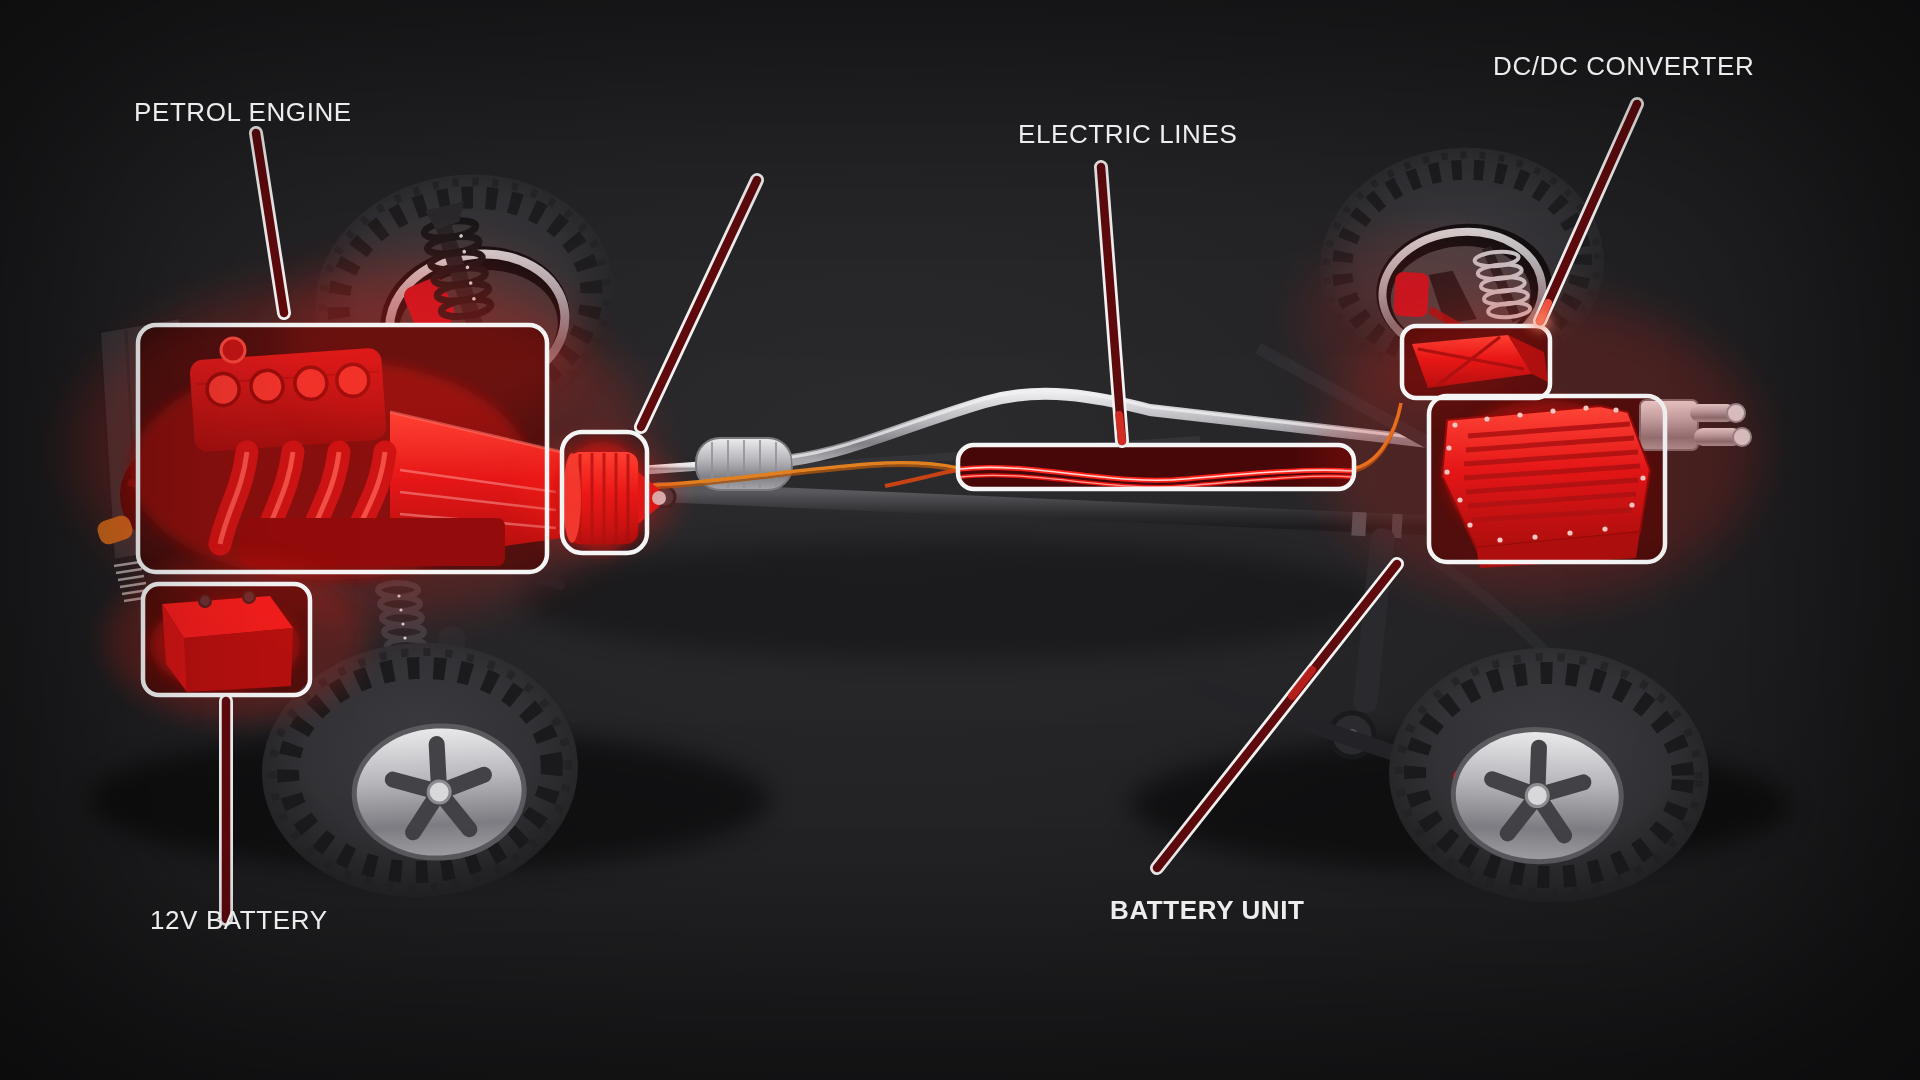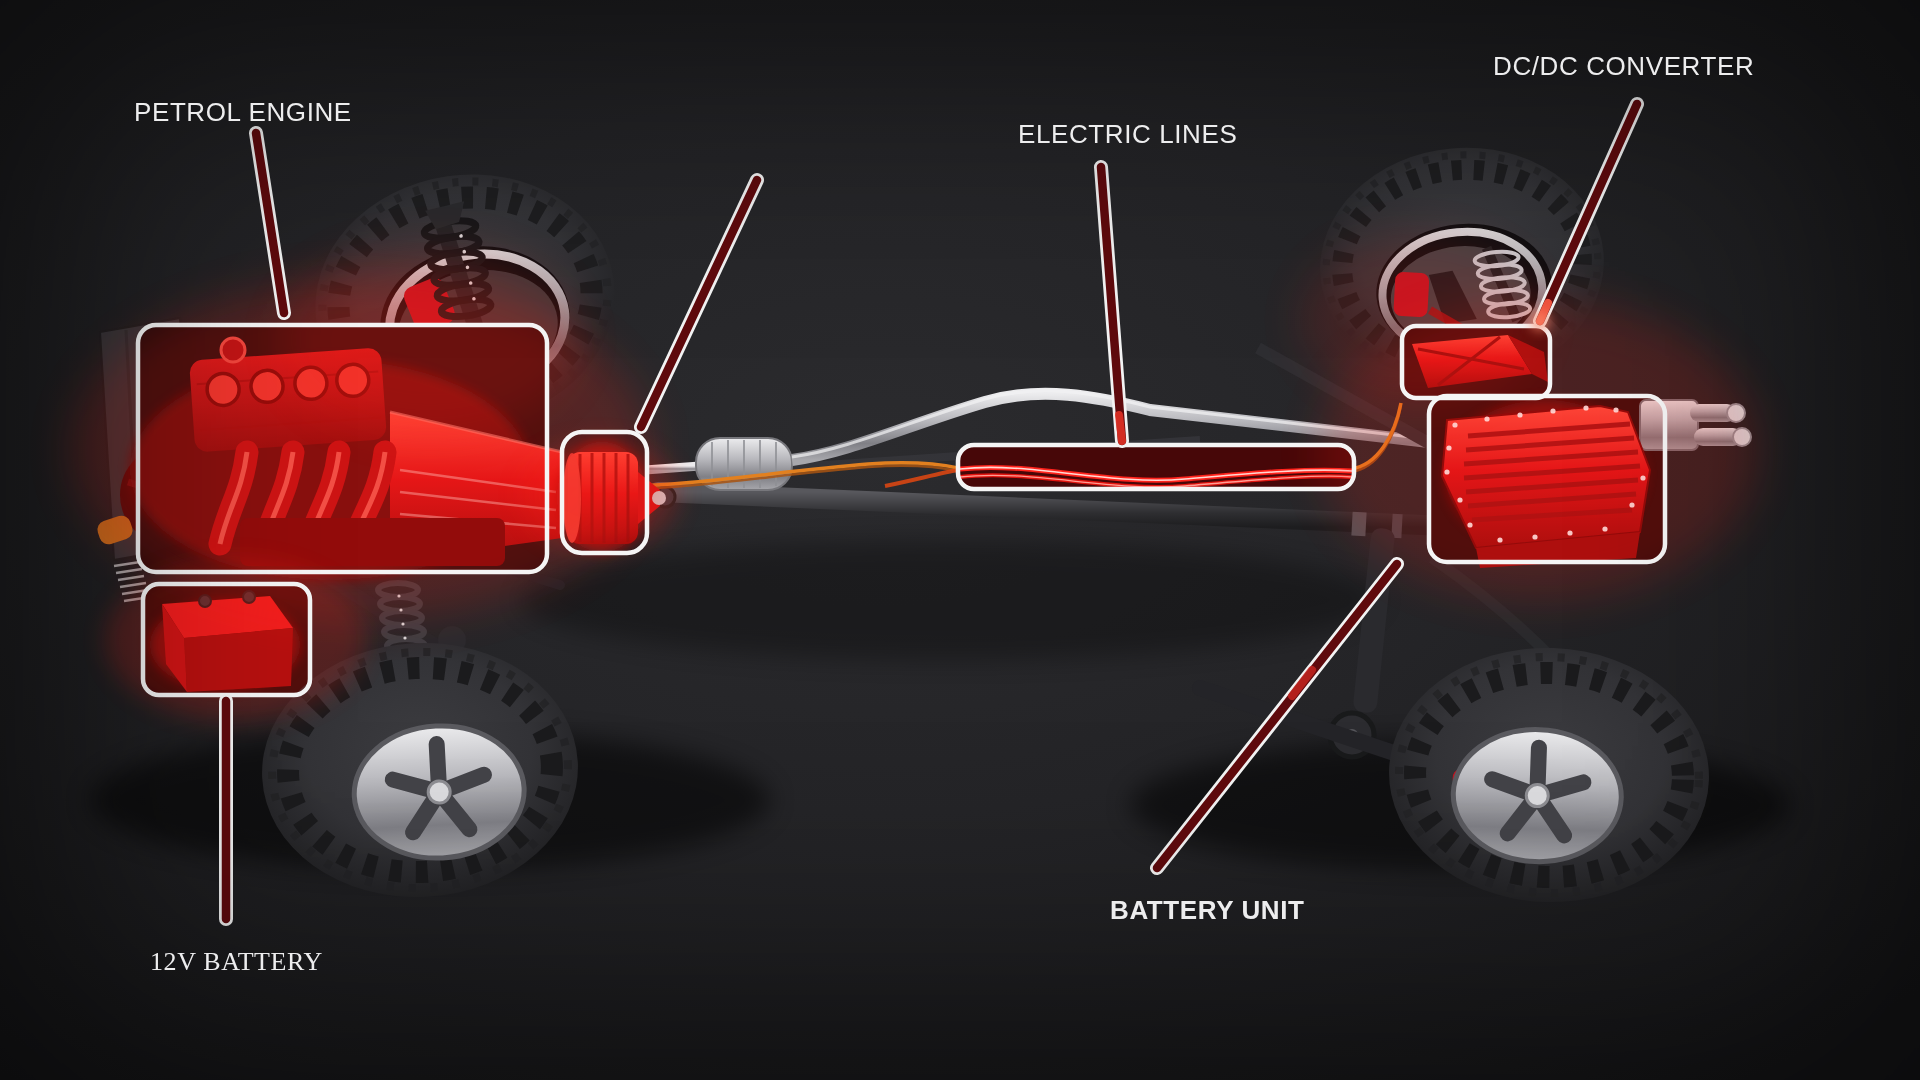--- a/index.html
+++ b/index.html
@@ -8,21 +8,21 @@
          font-family:"Liberation Sans", sans-serif;}
   .stage::after{content:"";position:absolute;inset:0;pointer-events:none;
          box-shadow:inset 0 0 240px 70px rgba(0,0,0,.5);}
   svg.scene{position:absolute;left:0;top:0;}
   .lbl{position:absolute;font-size:26px;line-height:1.1;color:#ededee;letter-spacing:.6px;white-space:nowrap;z-index:5;text-align:center;}
   #lbl-petrol  {left:134px; top:98px;}
   #lbl-motor   {left:577px; top:137px;}
   #lbl-lines   {left:998px; top:120px;margin-left:20px;}
   #lbl-dcdc    {left:1493px;top:52px;}
   #lbl-battery {left:1110px;top:896px;font-weight:bold;}
-  #lbl-12v     {left:150px; top:948px;font-family:Liberation Serif, serif;}
+  #lbl-12v     {left:150px; top:906px;}
 </style>
 </head>
 <body>
 
 <div class="stage">
 
 <svg class="scene" width="1920" height="1080" viewBox="0 0 1920 1080">
   <defs>
     <radialGradient id="tg" cx="50%" cy="42%" r="65%">
       <stop offset="0" stop-color="#3c3c40"></stop>

